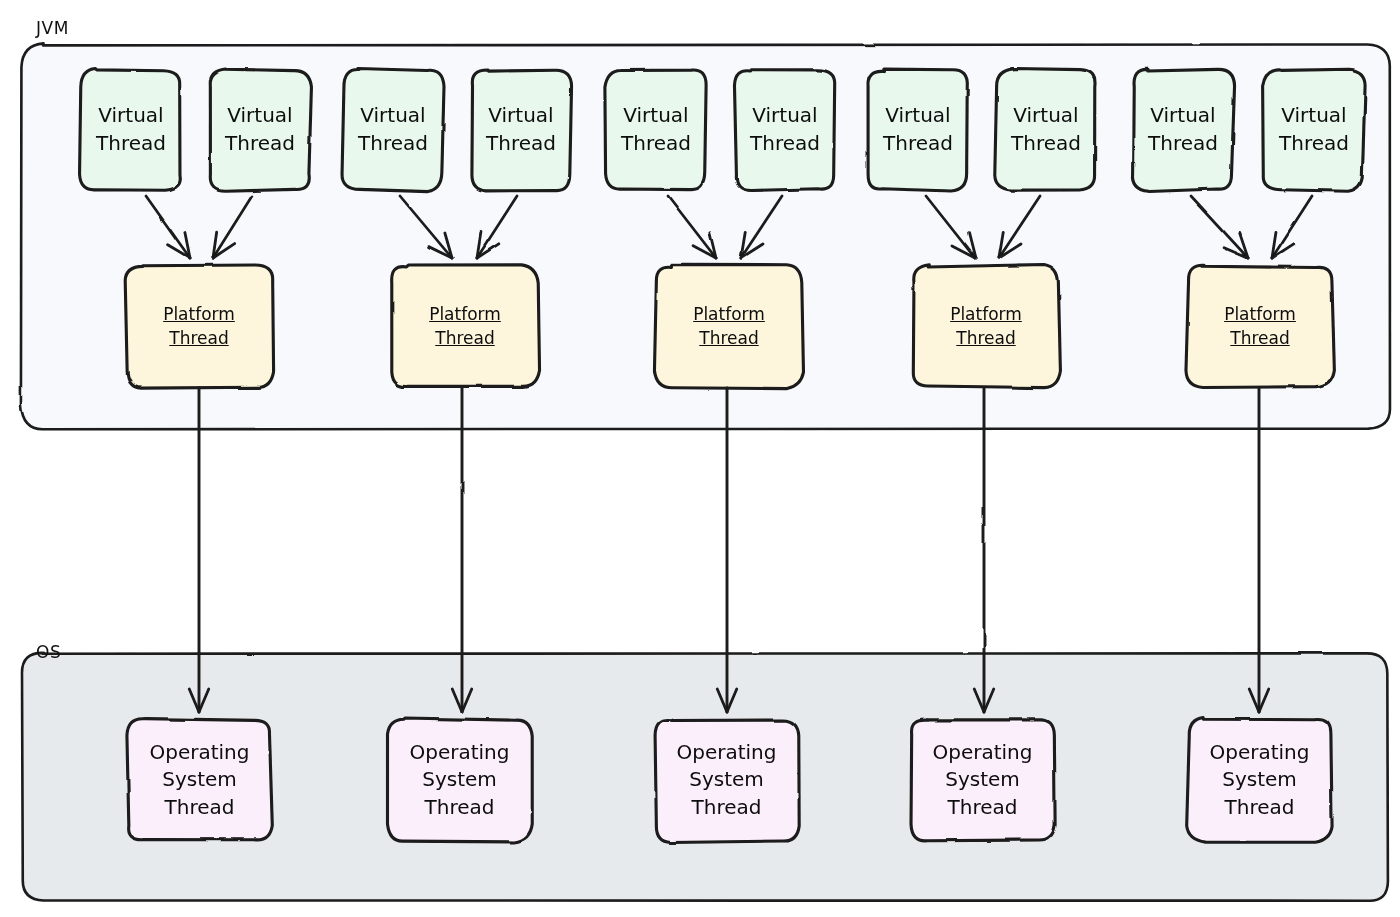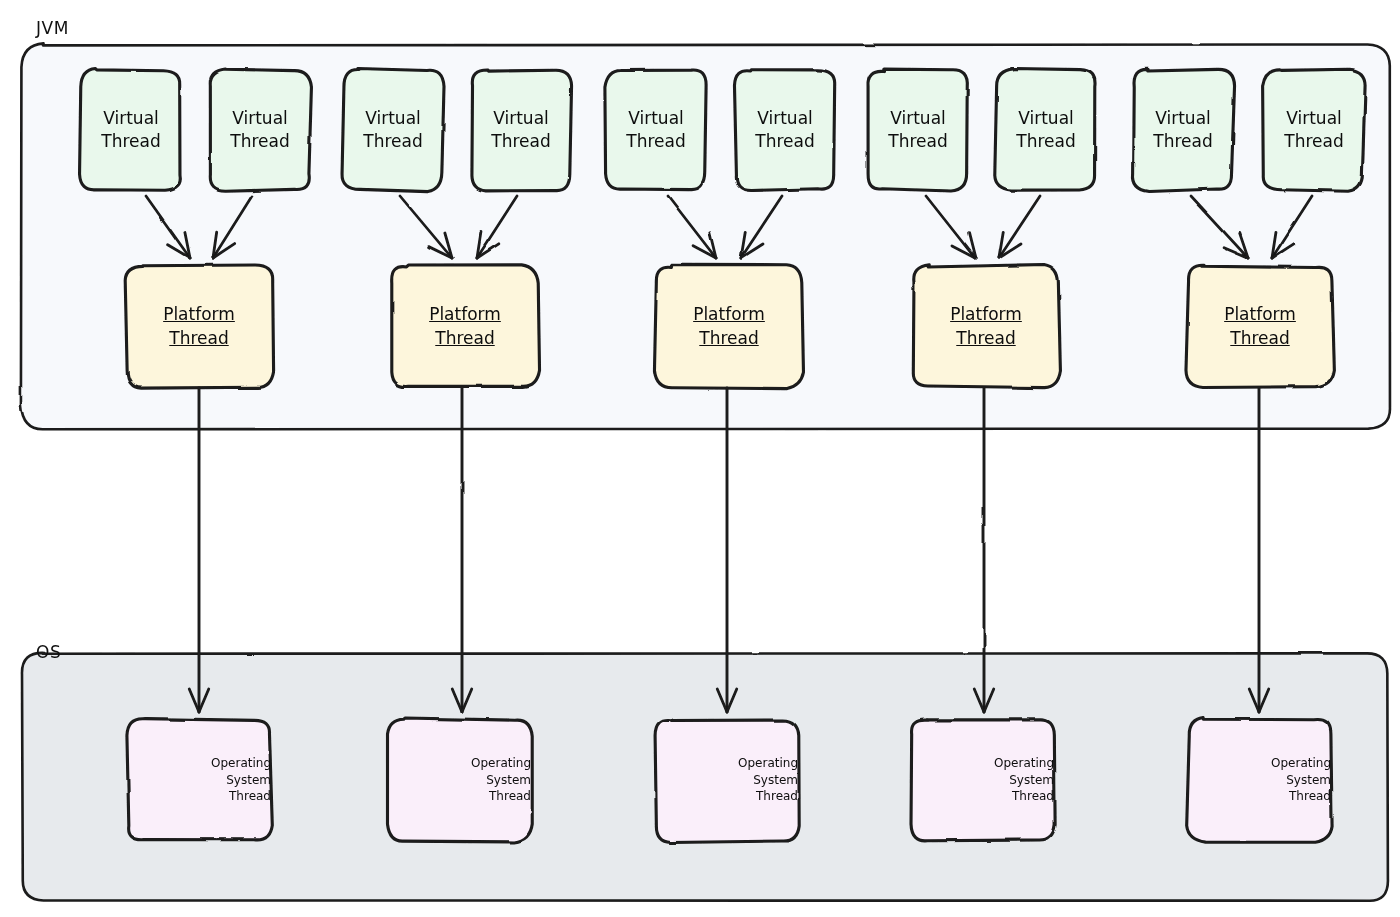--- a/index.html
+++ b/index.html
@@ -45,29 +45,28 @@
     font-family: "DejaVu Sans", sans-serif;
     color: #0d0d0d;
     line-height: 1.38;
     z-index: 3;
   }
   .node .label-line {
     display: block;
     white-space: nowrap;
   }
   .vt-node {
-    font-size: 17px;
+    font-size: 20px;
   }
   .pt-node {
     font-size: 17px;
     text-decoration: underline;
   }
   .os-node {
-    font-size: 12px;
-    align-items: flex-end;
+    font-size: 20px;
   }
 </style>
 </head>
 <body>
 
 <div id="stage">
 
   <svg id="wires" viewBox="0 0 1400 917" xmlns="http://www.w3.org/2000/svg">
     <defs>
       <filter id="rough" x="-20%" y="-20%" width="140%" height="140%">

